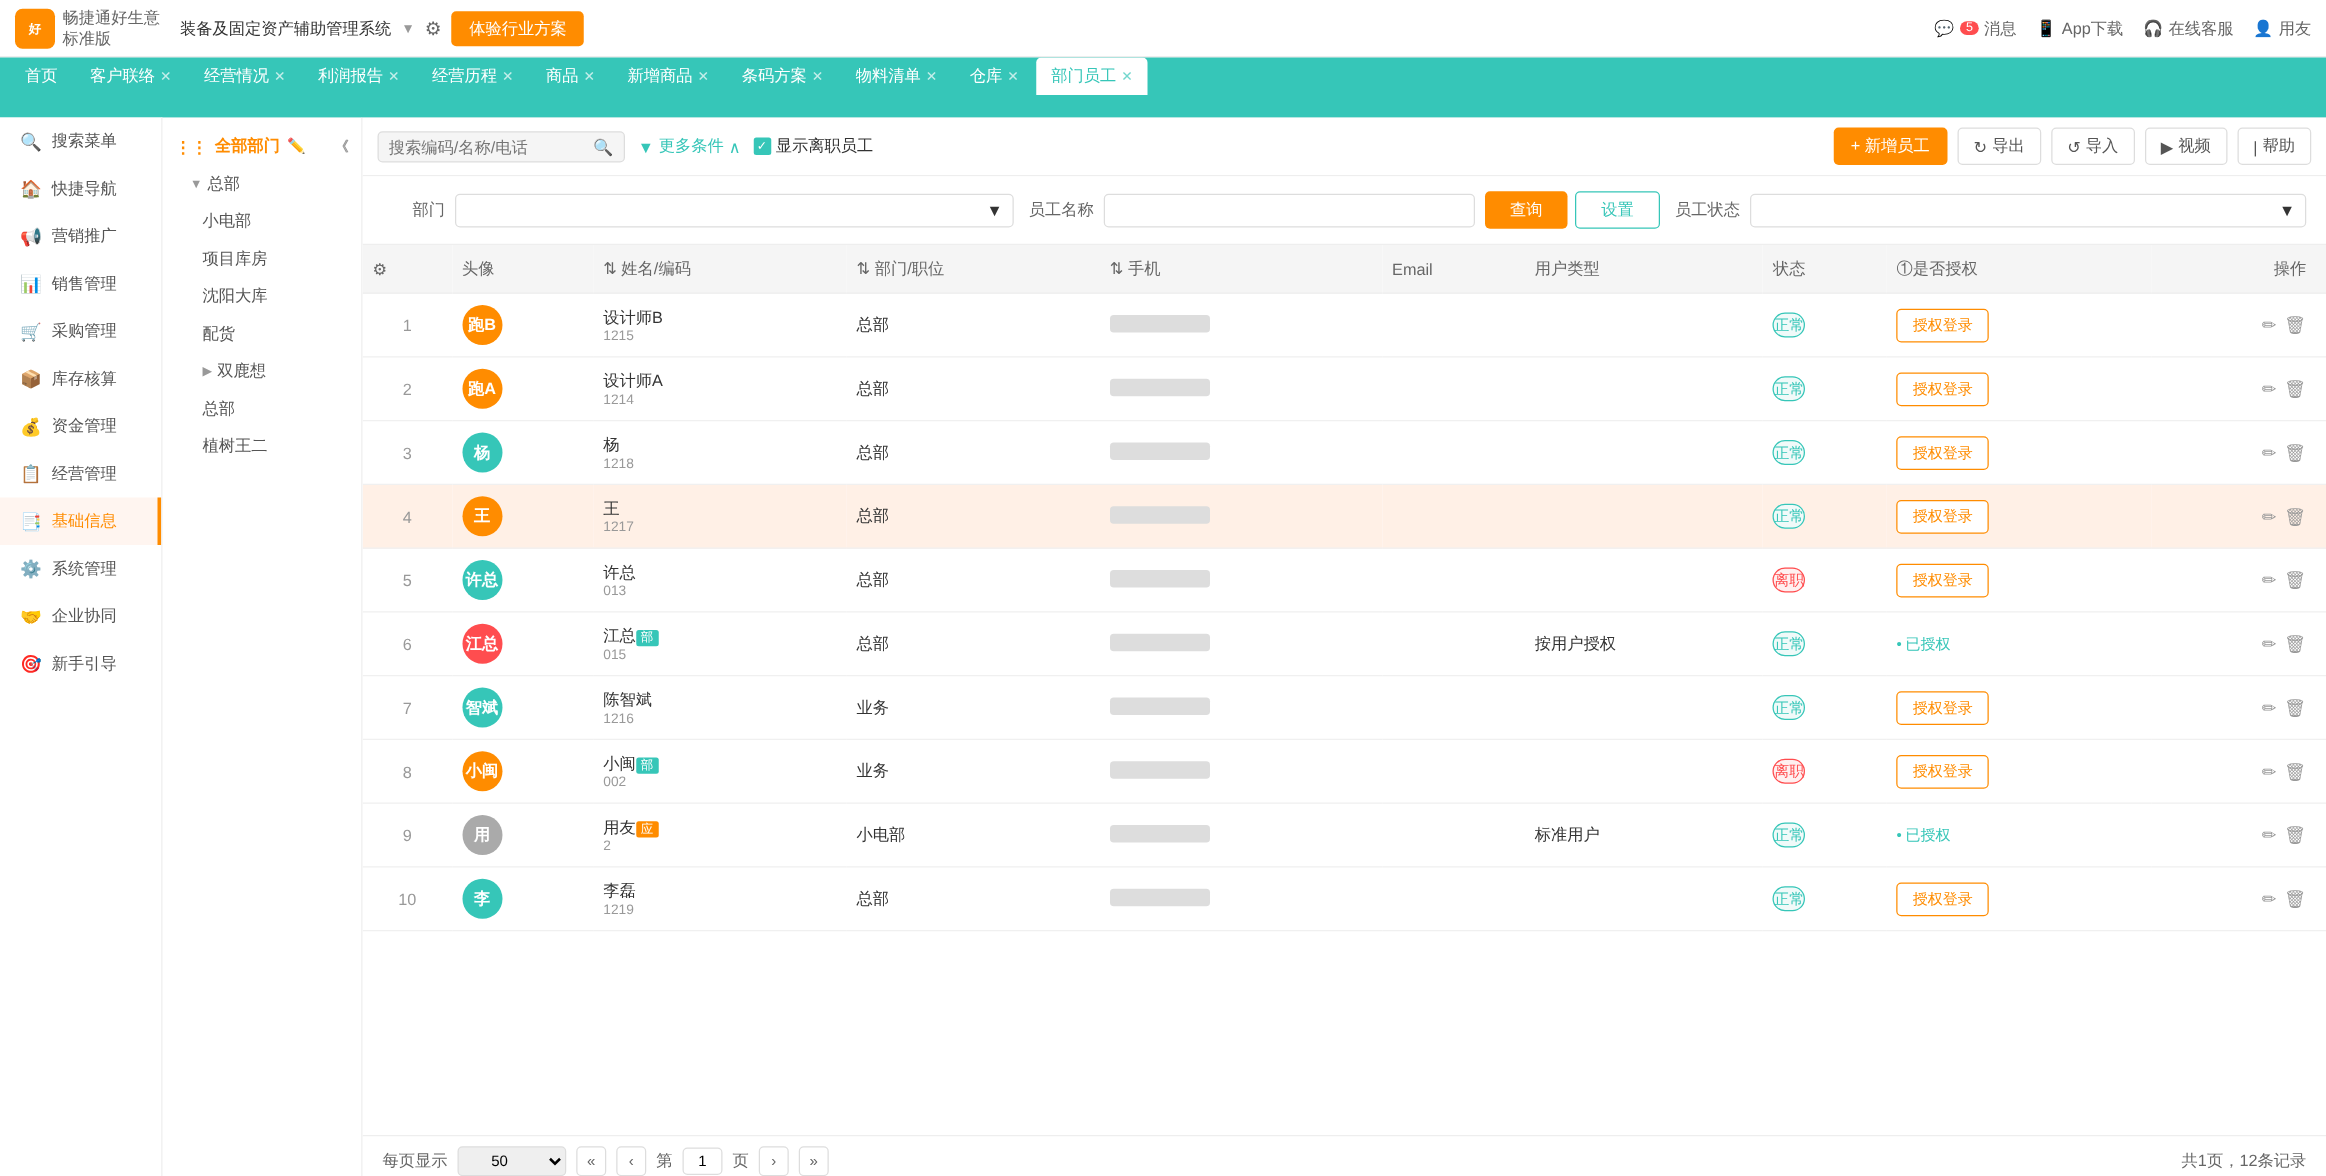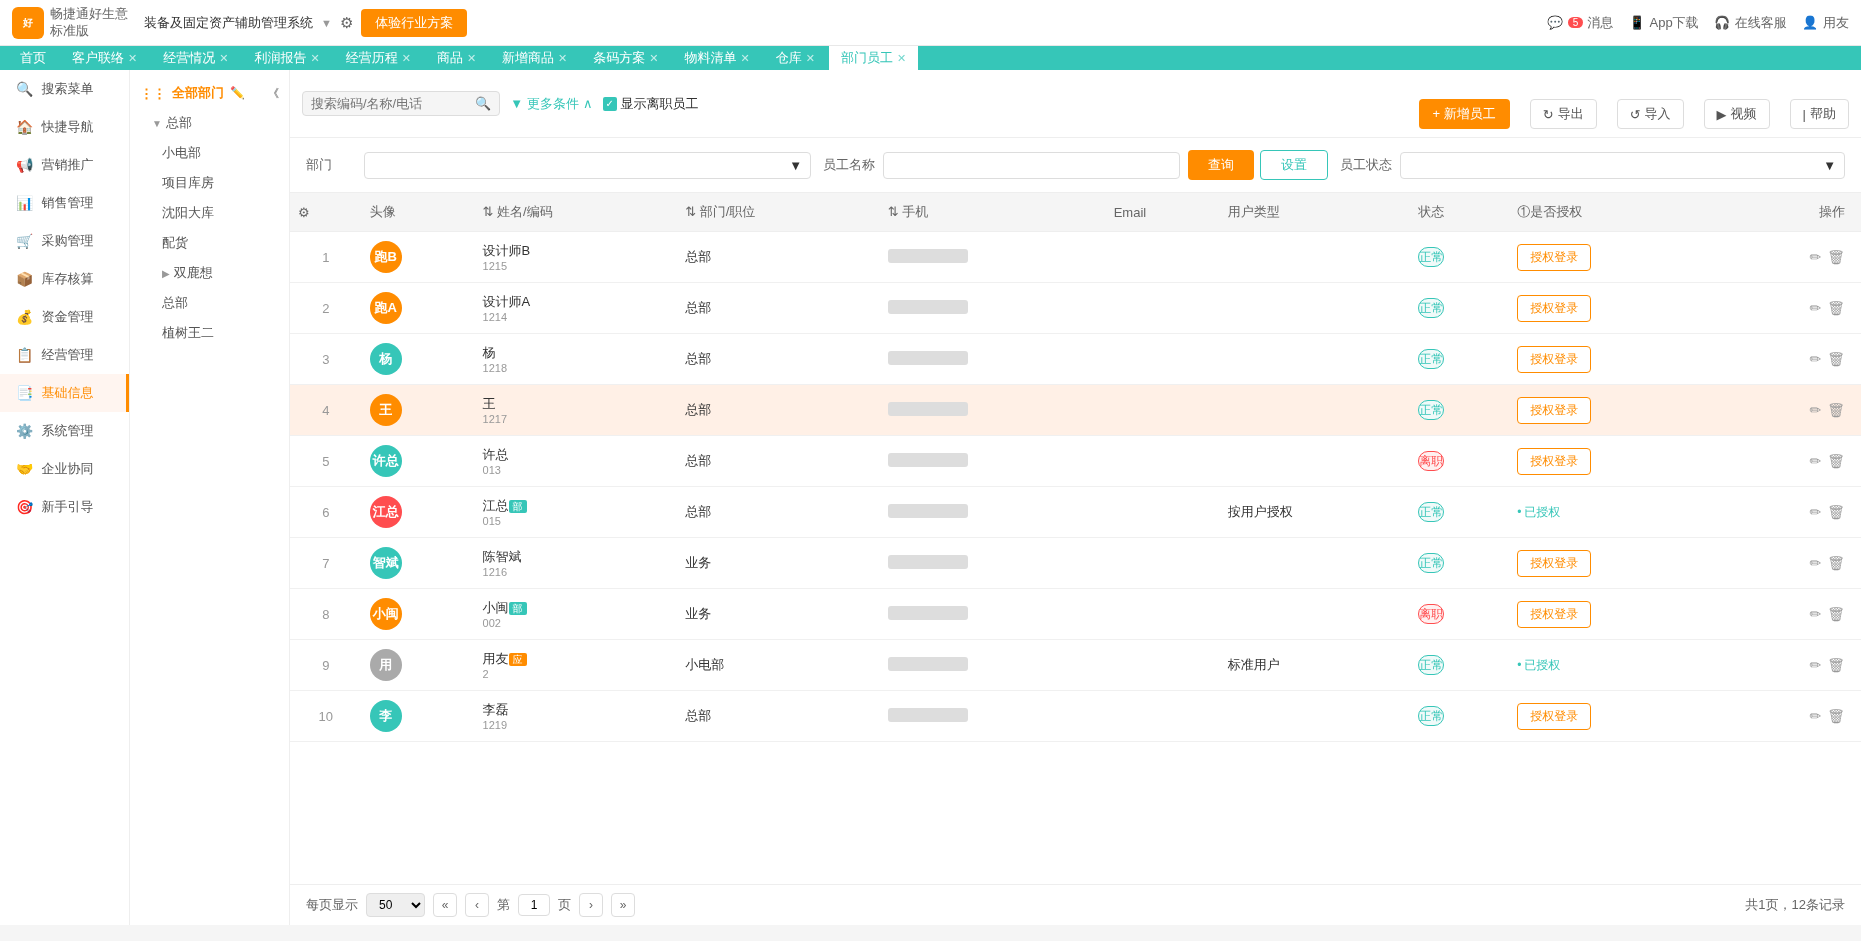--- a/index.html
+++ b/index.html
@@ -13,21 +13,21 @@
     .brand-text { font-size: 12px; color: #666; line-height: 1.3; }
     .system-title { font-size: 13px; color: #333; margin-left: 8px; }
     .dropdown-arrow { color: #999; font-size: 11px; cursor: pointer; }
     .gear-icon { color: #666; cursor: pointer; font-size: 15px; }
     .trial-btn { background: #ff8c00; color: #fff; border: none; padding: 5px 14px; border-radius: 4px; cursor: pointer; font-size: 13px; }
     .top-bar-right { display: flex; align-items: center; gap: 16px; color: #666; font-size: 12px; }
     .top-bar-right-item { display: flex; align-items: center; gap: 4px; cursor: pointer; }
     .badge { background: #ff4d4f; color: #fff; border-radius: 10px; padding: 0 5px; font-size: 10px; }
 
     
-    .nav-tabs { height: 24px; background: #36c6b8; display: flex; align-items: center; padding: 0 8px; gap: 2px; overflow: hidden; }
+    .nav-tabs { height: 48px; background: #36c6b8; display: flex; align-items: flex-start; padding: 0 8px; gap: 2px; overflow: hidden; }
     .nav-tab { padding: 6px 12px; color: #fff; cursor: pointer; border-radius: 4px 4px 0 0; font-size: 13px; white-space: nowrap; display: flex; align-items: center; gap: 4px; }
     .nav-tab.active { background: #fff; color: #36c6b8; }
     .nav-tab .close { font-size: 11px; opacity: 0.7; }
 
     
     .main-layout { display: flex; height: calc(100vh - 86px); }
 
     
     .sidebar { width: 130px; background: #fff; border-right: 1px solid #eee; display: flex; flex-direction: column; overflow-y: auto; flex-shrink: 0; }
     .sidebar-item { padding: 10px 16px; cursor: pointer; display: flex; align-items: center; gap: 8px; color: #555; font-size: 13px; }
@@ -52,28 +52,28 @@
     .main-content { flex: 1; display: flex; flex-direction: column; overflow: hidden; background: #f5f5f5; }
 
     
     .toolbar { background: #fff; padding: 8px 12px; display: flex; align-items: center; gap: 10px; border-bottom: 1px solid #eee; }
     .search-box { display: flex; align-items: center; background: #f5f5f5; border: 1px solid #ddd; border-radius: 4px; padding: 4px 8px; gap: 4px; }
     .search-input { border: none; background: transparent; outline: none; width: 160px; font-size: 13px; color: #333; }
     .search-icon { color: #999; cursor: pointer; }
     .filter-btn { display: flex; align-items: center; gap: 4px; color: #36c6b8; cursor: pointer; font-size: 12px; }
     .checkbox-item { display: flex; align-items: center; gap: 4px; color: #333; font-size: 13px; cursor: pointer; }
     .checkbox-checked { width: 14px; height: 14px; background: #36c6b8; border-radius: 2px; display: flex; align-items: center; justify-content: center; color: #fff; font-size: 10px; }
-    .toolbar-right { margin-left: auto; display: flex; gap: 20px; margin-top: 21px; }
+    .toolbar-right { margin-left: auto; display: flex; gap: 8px; }
     .btn-primary { background: #ff8c00; color: #fff; border: none; padding: 6px 14px; border-radius: 4px; cursor: pointer; font-size: 13px; }
     .btn-secondary { background: #fff; color: #555; border: 1px solid #ddd; padding: 5px 12px; border-radius: 4px; cursor: pointer; font-size: 12px; display: flex; align-items: center; gap: 4px; }
 
     
     .adv-search { background: #fff; padding: 12px 16px; border-bottom: 1px solid #eee; display: grid; grid-template-columns: 1fr 1fr 1fr; gap: 12px; align-items: center; }
     .form-row { display: flex; align-items: center; gap: 8px; }
-    .form-label { color: #666; font-size: 13px; white-space: nowrap; min-width: 50px; }
+    .form-label { color: #666; font-size: 13px; white-space: nowrap; min-width: 50px; text-align: right; }
     .form-input { flex: 1; border: 1px solid #ddd; border-radius: 4px; padding: 5px 8px; font-size: 13px; outline: none; }
     .form-select { flex: 1; border: 1px solid #ddd; border-radius: 4px; padding: 5px 8px; font-size: 13px; outline: none; background: #fff; display: flex; align-items: center; justify-content: space-between; cursor: pointer; }
     .adv-actions { display: flex; flex-direction: row; gap: 6px; align-items: flex-end; }
     .btn-query { background: #ff8c00; color: #fff; border: none; padding: 6px 20px; border-radius: 4px; cursor: pointer; font-size: 13px; }
     .btn-set { background: #fff; color: #36c6b8; border: 1px solid #36c6b8; padding: 5px 20px; border-radius: 4px; cursor: pointer; font-size: 13px; }
 
     
     .table-container { flex: 1; overflow: auto; background: #fff; margin: 0; }
     table { width: 100%; border-collapse: collapse; }
     thead tr { background: #f5f5f5; }
@@ -90,21 +90,21 @@
     .auth-btn { background: #fff; color: #ff8c00; border: 1px solid #ff8c00; padding: 4px 12px; border-radius: 4px; cursor: pointer; font-size: 12px; white-space: nowrap; }
     .auth-granted { color: #36c6b8; font-size: 12px; }
     .auth-granted::before { content: '•'; margin-right: 3px; }
     .op-icons { display: flex; gap: 6px; }
     .op-icon { color: #999; cursor: pointer; font-size: 14px; }
     .dept-badge { background: #36c6b8; color: #fff; font-size: 10px; padding: 1px 4px; border-radius: 2px; }
     .blur-text { background: #ddd; color: transparent; border-radius: 3px; display: inline-block; min-width: 80px; height: 14px; }
 
     
     .pagination { background: #fff; border-top: 1px solid #eee; padding: 8px 16px; display: flex; align-items: center; gap: 8px; font-size: 12px; color: #666; }
-    .page-size-select { border: 1px solid #ddd; border-radius: 4px; padding: 3px 8px; font-size: 12px; }
+    .page-size-select { border: 1px solid #ddd; border-radius: 4px; padding: 3px 22px; font-size: 12px; }
     .page-btn { width: 24px; height: 24px; border: 1px solid #ddd; border-radius: 4px; display: flex; align-items: center; justify-content: center; cursor: pointer; font-size: 12px; background: #fff; }
     .page-input { width: 32px; border: 1px solid #ddd; border-radius: 4px; padding: 3px 4px; text-align: center; font-size: 12px; }
     .pagination-right { margin-left: auto; }
 
     .row-num { text-align: center; color: #999; }
   </style>
 </head>
 <body>
 
 <div class="top-bar">

